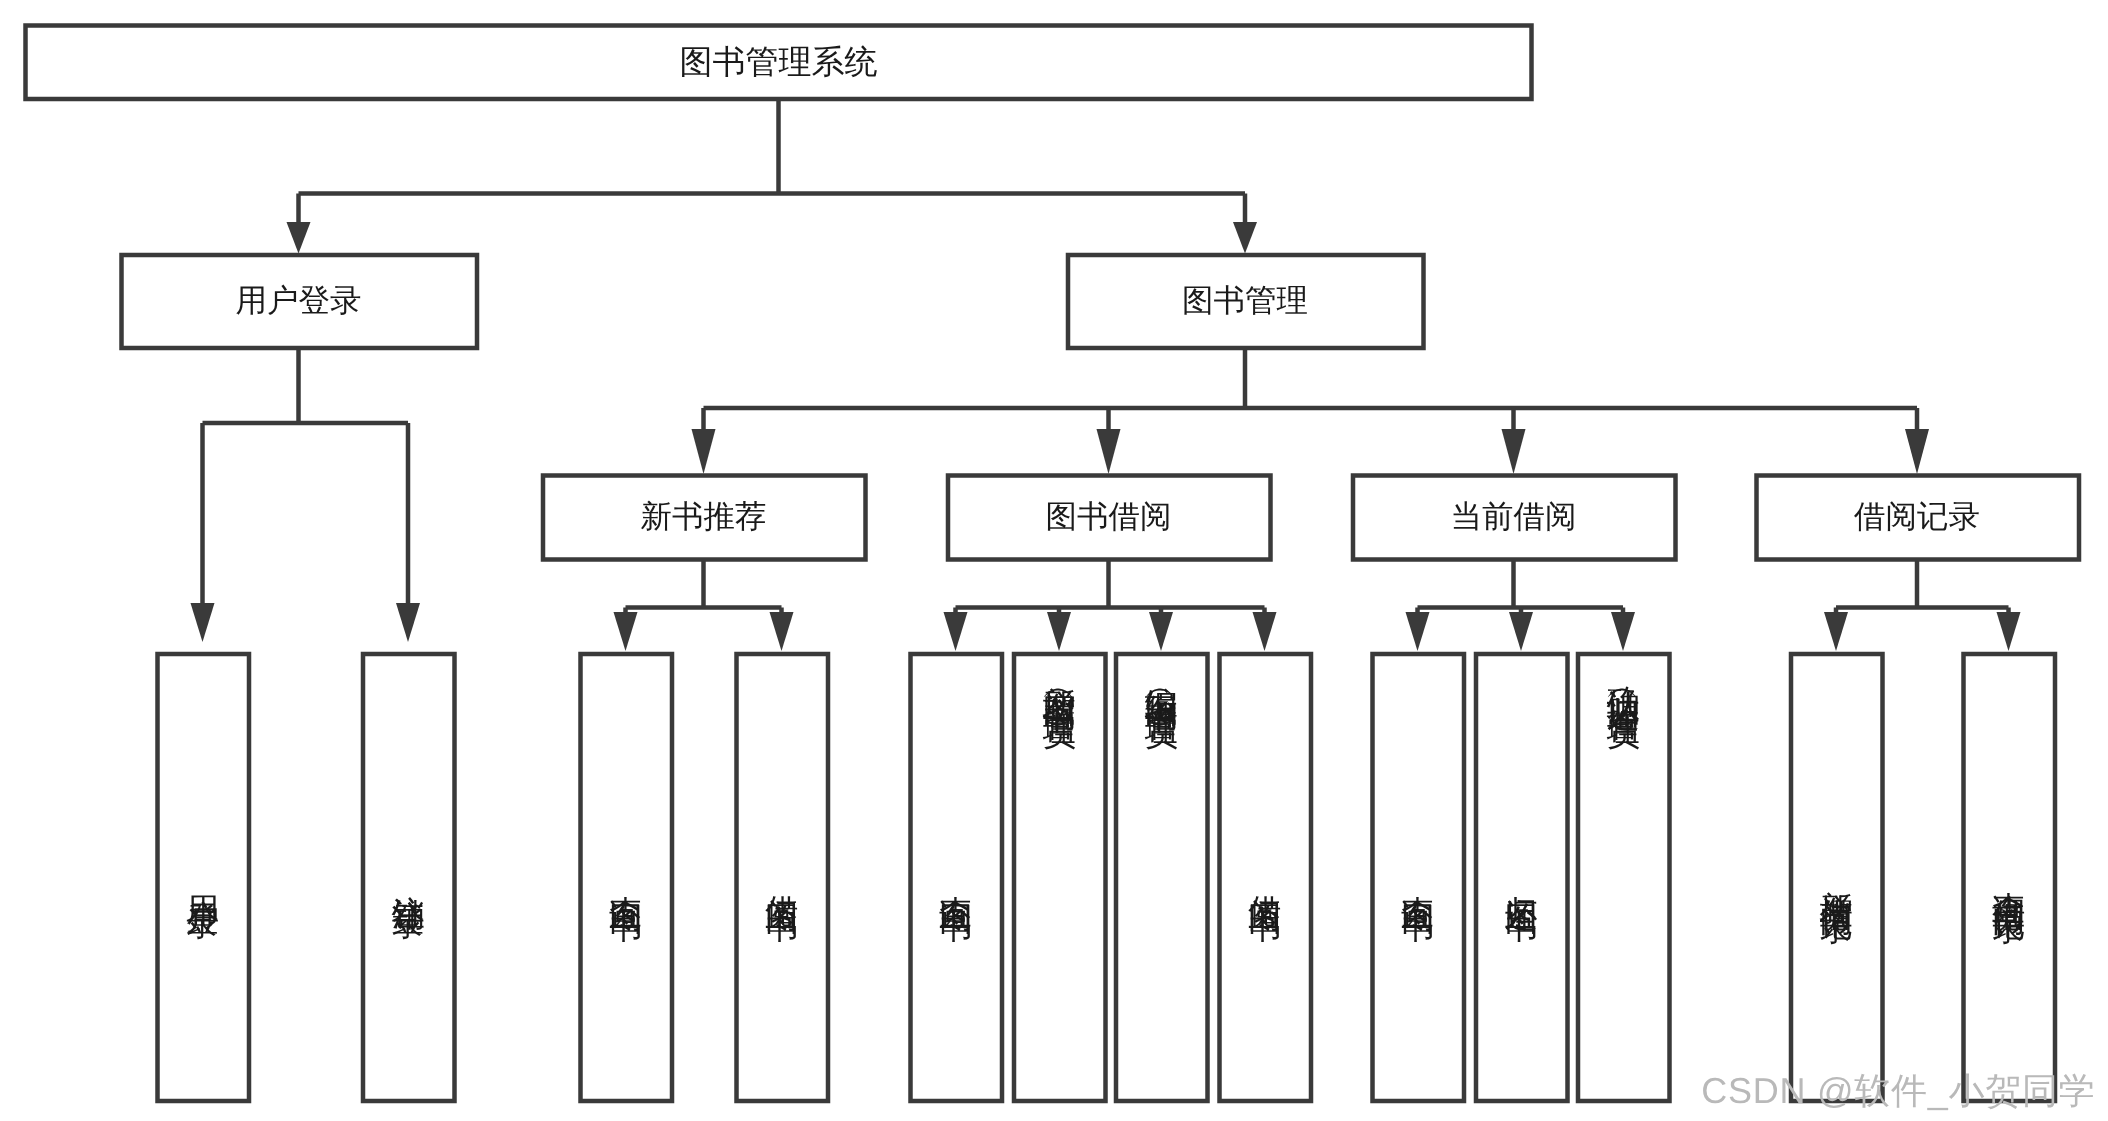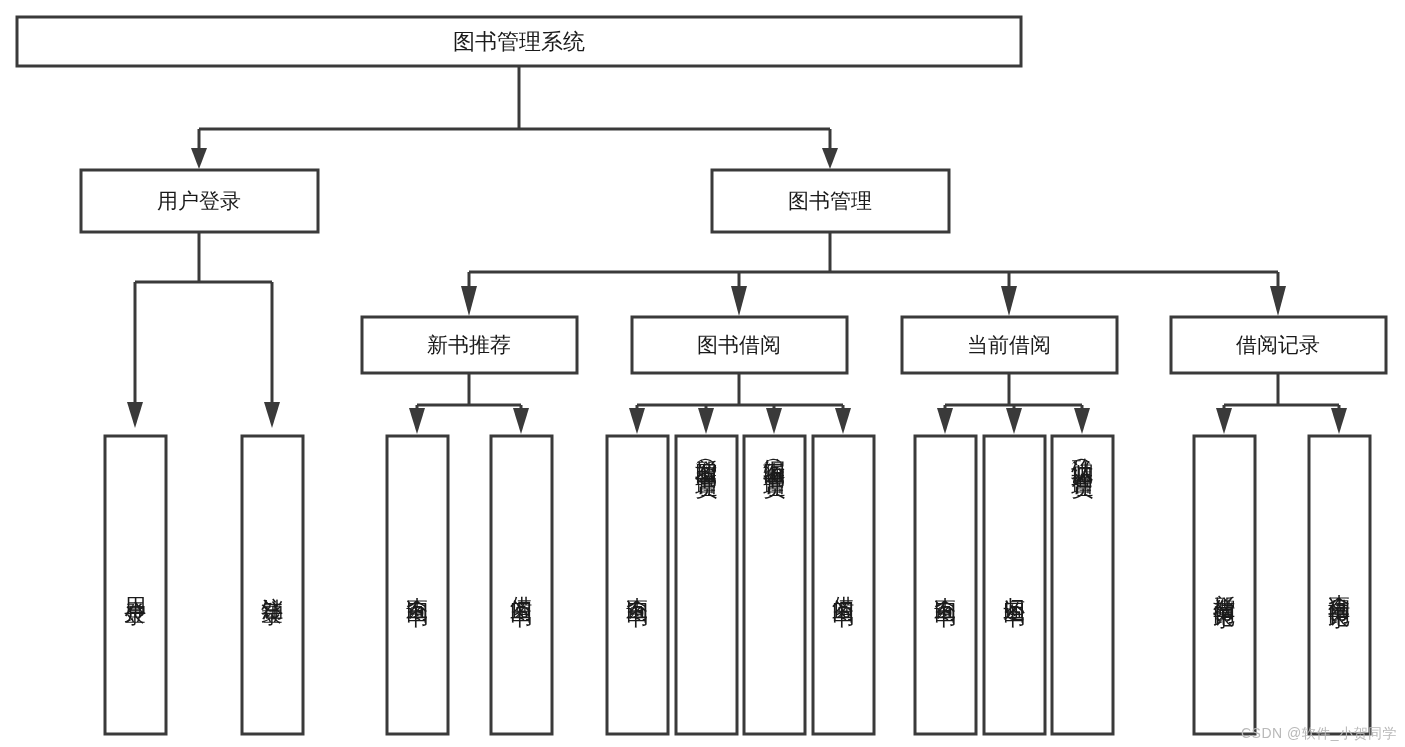--- a/index.html
+++ b/index.html
@@ -78,21 +78,21 @@
     line-height: 1.06;
     color: #1a1a1a;
     letter-spacing: 3px;
     white-space: nowrap;
   }
   .watermark {
     position: absolute;
     right: 8px;
     bottom: 4px;
     font-family: "Liberation Sans", "DejaVu Sans", sans-serif;
-    font-size: 14px;
+    font-size: 24px;
     color: #b9b9b9;
     letter-spacing: 0.5px;
     white-space: nowrap;
     pointer-events: none;
   }
 </style>
 </head>
 <body>
 
 <div id="diagram-root">

